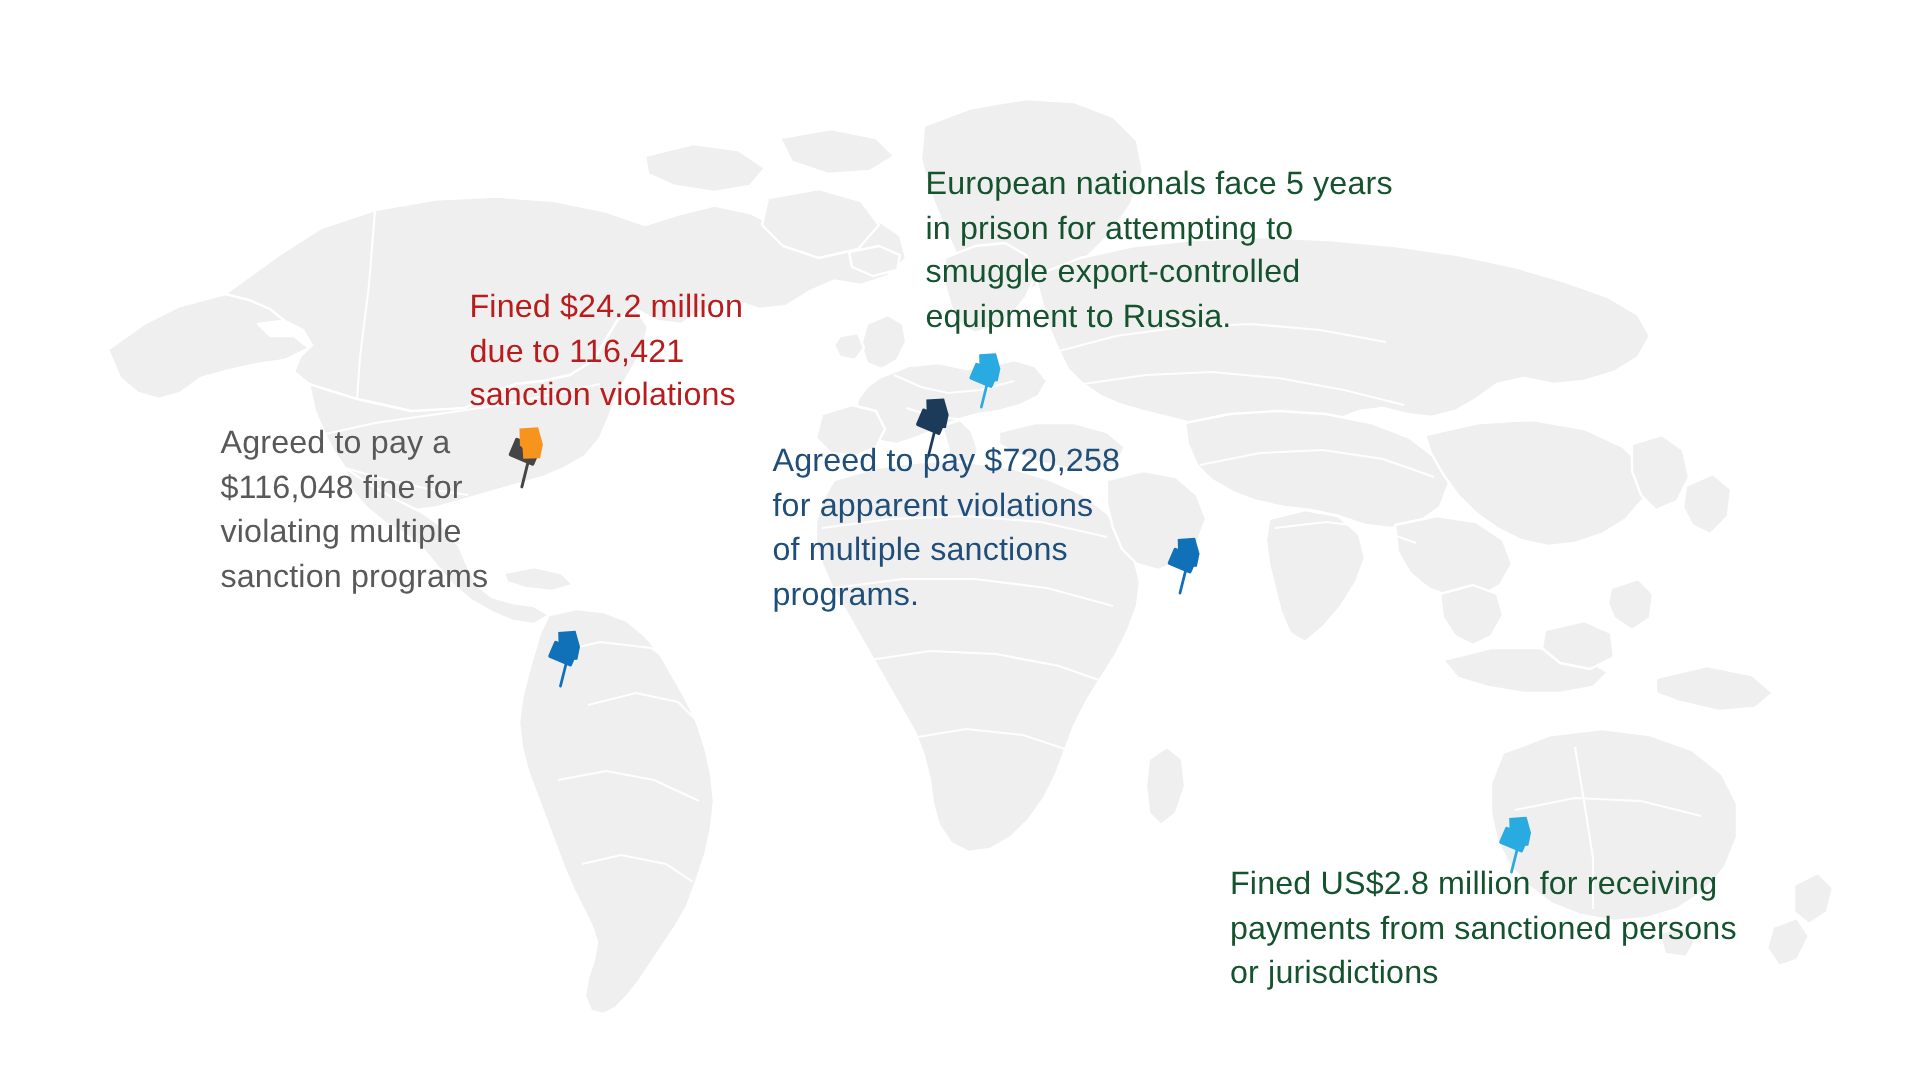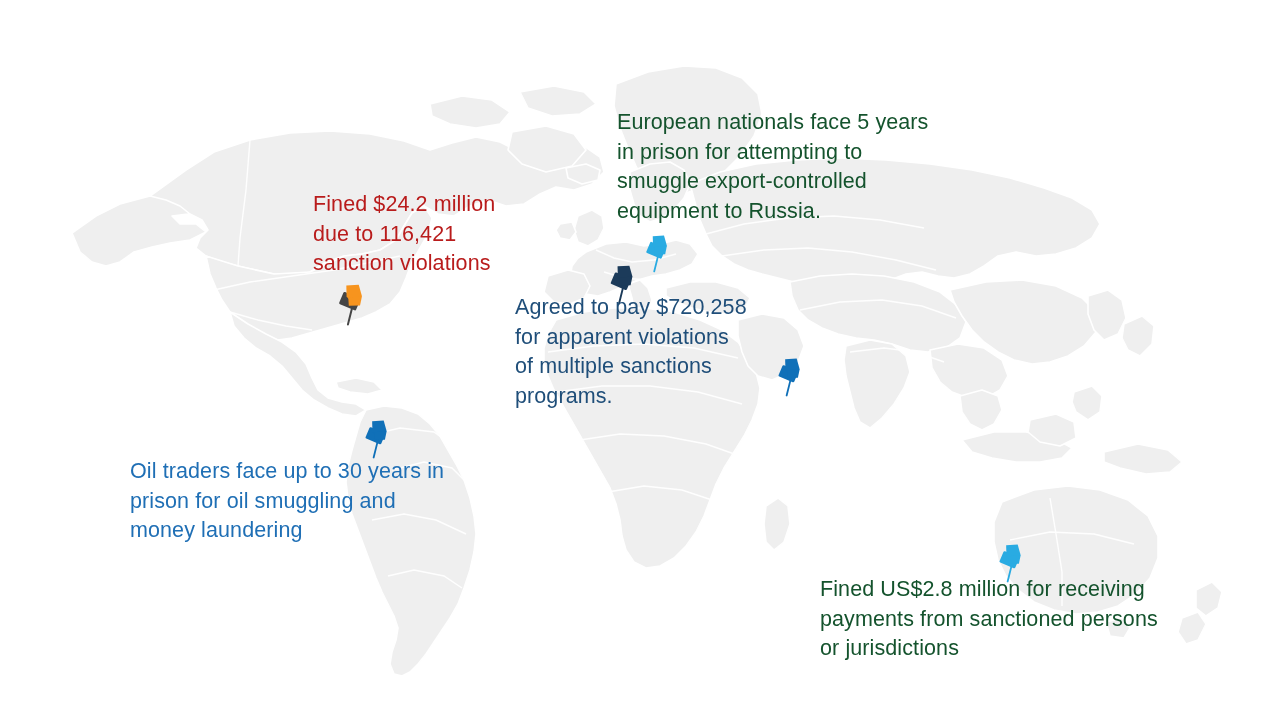--- a/index.html
+++ b/index.html
@@ -221,37 +221,38 @@
     <svg width="39" height="39" viewBox="0 0 64 64">
       <g transform="rotate(-22 32 30)">
         <path d="M30,40 L14,62" stroke="#29abe2" stroke-width="3" stroke-linecap="round" fill="none"></path>
         <rect x="16" y="20" width="28" height="20" rx="2" fill="#29abe2" transform="rotate(45 30 30)"></rect>
         <path d="M34,6 L52,12 L50,30 L34,36 L28,22 Z" fill="#29abe2"></path>
         <path d="M30,24 L50,30 L42,42 L26,36 Z" fill="#29abe2"></path>
       </g>
     </svg>
   </div>
 
+  <div class="callout c-gray" id="callout-na-fine">Agreed to pay a
+$116,048 fine for
+violating multiple
+sanction programs</div>
 
   <div class="callout c-orange" id="callout-na-sanct">Fined $24.2 million
 due to 116,421
 sanction violations</div>
 
   <div class="callout c-cyan" id="callout-eu-prison">European nationals face 5 years
 in prison for attempting to
 smuggle export-controlled
 equipment to Russia.</div>
 
   <div class="callout c-navy" id="callout-eu-pay">Agreed to pay $720,258
 for apparent violations
 of multiple sanctions
 programs.</div>
 
 
-  <div class="callout c-blue" id="callout-sa-oil">Oil traders face up to 30 years in
-prison for oil smuggling and
-money laundering</div>
 
   <div class="callout c-cyan" id="callout-au-fine">Fined US$2.8 million for receiving
 payments from sanctioned persons
 or jurisdictions</div>
 
 </div>
 
 </body></html>

